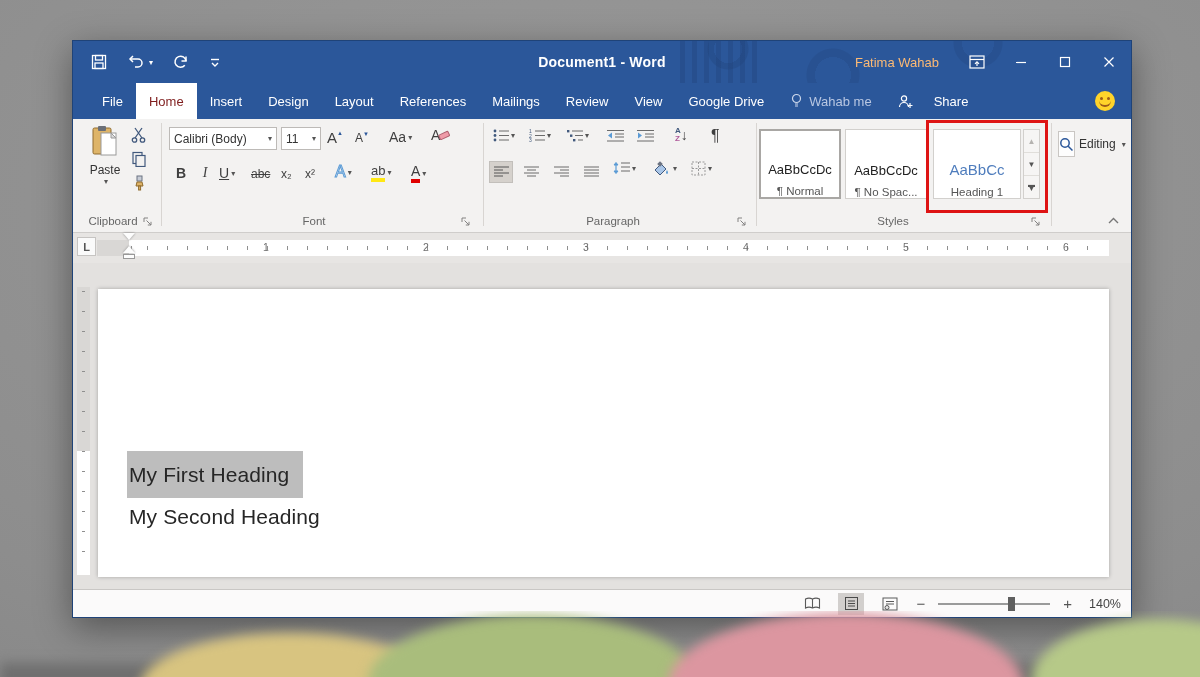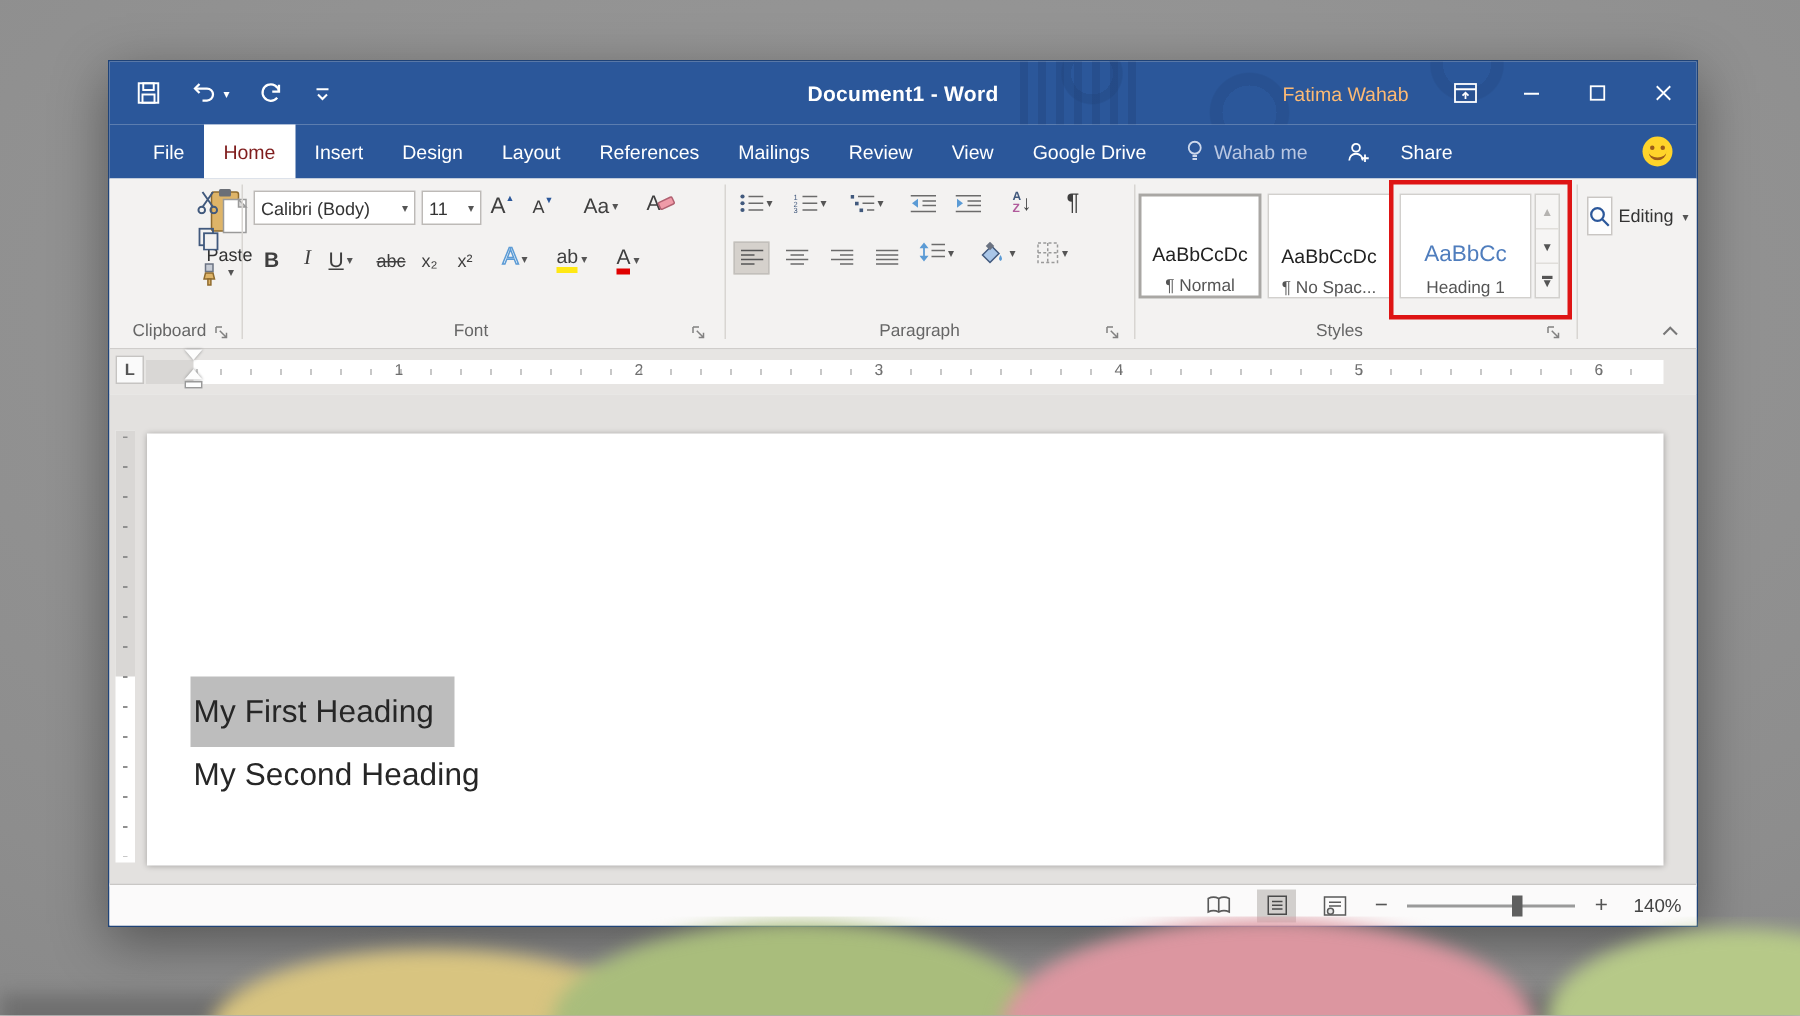--- a/index.html
+++ b/index.html
@@ -59,21 +59,21 @@
     border-bottom:1px solid #cfcdcb; font-size:12px; color:#444; }
   .vsep { position:absolute; top:4px; bottom:6px; width:1px; background:#d8d5d2; }
   .grp-label { position:absolute; bottom:5px; font-size:11.5px; color:#666; display:flex; align-items:center; gap:5px; }
   .launcher { width:9px; height:9px; position:relative; opacity:.8; }
   .rbtn { position:absolute; display:flex; align-items:center; justify-content:center; cursor:default; }
   .dd { font-size:8px; color:#555; margin-left:2px; }
   .txtico { font-size:14px; color:#3f3f3f; }
 
   
   .paste-big { position:absolute; left:10px; top:6px; width:44px; height:82px;
-    display:flex; flex-direction:column; align-items:center;margin-left:48px; }
+    display:flex; flex-direction:column; align-items:center; }
   .paste-big .lbl { margin-top:4px; font-size:12px; color:#333; }
   .combo { position:absolute; top:8px; height:23px; background:#fff; border:1px solid #bdbab7;
     display:flex; align-items:center; padding:0 4px; font-size:12px; color:#333; }
   .combo .dd { margin-left:auto; }
 
   .sel-toggle { background:#d5d1cc; border:1px solid #c2bfbb; }
 
   
   .style-card { position:absolute; top:10px; width:82px; height:70px; background:#fff;
     border:1px solid #d2d0cd; display:flex; flex-direction:column; align-items:center; justify-content:flex-end; gap:8px; }

